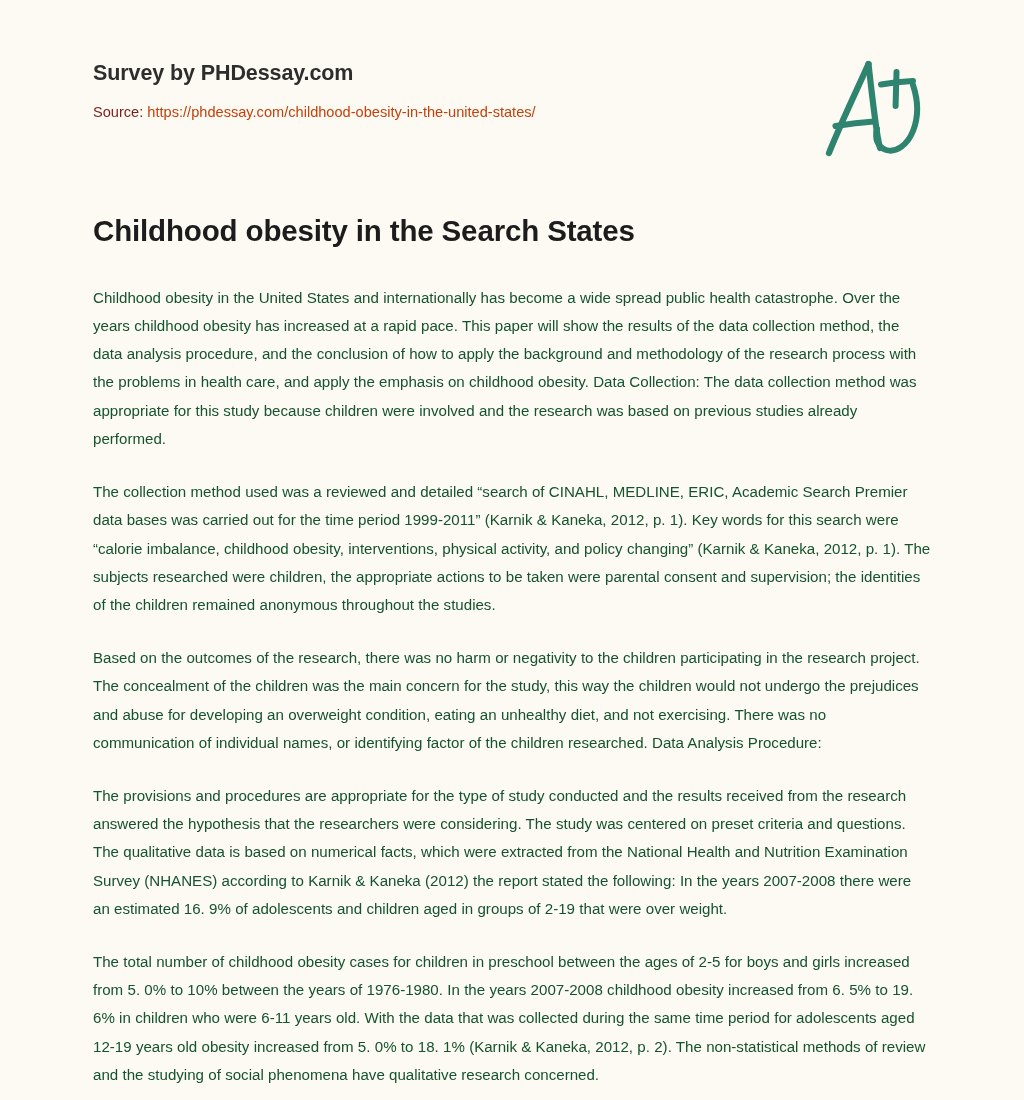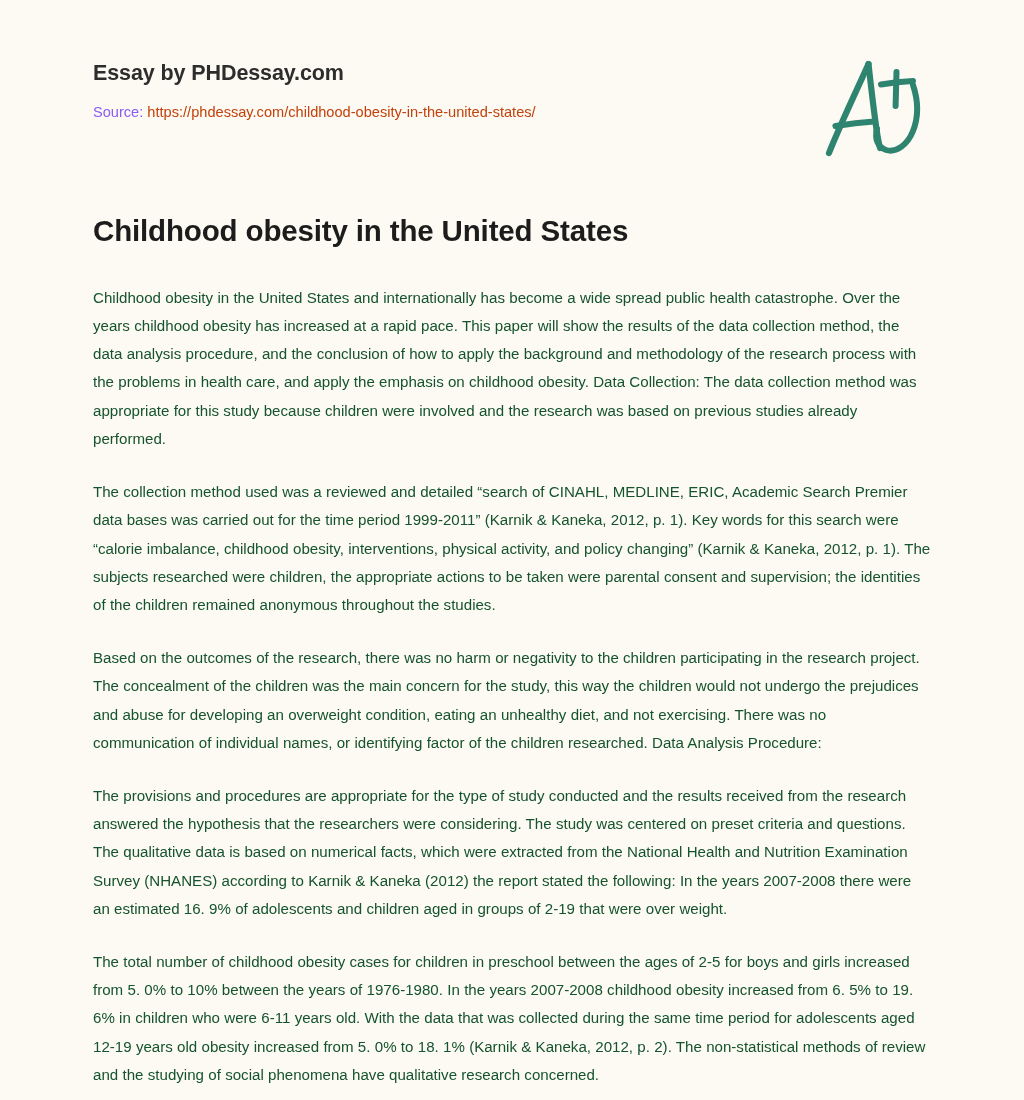--- a/index.html
+++ b/index.html
@@ -51,21 +51,21 @@
 
   .source-line {
     margin-top: 16px;
     font-size: 14.6px;
     line-height: 1.3;
     color: #8a8a85;
     white-space: nowrap;
   }
 
   .source-label {
-    color: #8b5cf6;
+    color: #7f1d1d;
     text-align: right;
   }
 
   .source-url {
     color: #c2410c;
     text-decoration: none;
   }
 
   
   .logo {
@@ -111,21 +111,21 @@
   }
 </style>
 </head>
 <body>
 
 <div class="page">
 
   <div class="header">
 
     <div class="brand-block">
-      <div class="brand-title">Essay by PHDessay.com</div>
+      <div class="brand-title">Survey by PHDessay.com</div>
 
       <div class="source-line">
         <span class="source-label">Source:</span>
         <a class="source-url" href="#">https://phdessay.com/childhood-obesity-in-the-united-states/</a>
       </div>
     </div>
 
     <div class="logo">
       <svg viewBox="0 0 120 115" xmlns="http://www.w3.org/2000/svg">
         <g fill="none" stroke="#2f8470" stroke-linecap="round" stroke-linejoin="round">
@@ -141,21 +141,21 @@
           <path d="M69 32.5 C78 31, 92 29.5, 101 29" stroke-width="6"></path>
 
           <path d="M101 33 C106 48, 107 64, 101 79 C95.5 93, 84 101, 74 98 C65.5 95.5, 62.5 86, 65 77" stroke-width="6"></path>
         </g>
       </svg>
     </div>
 
   </div>
 
   <div class="article">
-    <h1 class="article-title">Childhood obesity in the United States</h1>
+    <h1 class="article-title">Childhood obesity in the Search States</h1>
 
     <p class="para">Childhood obesity in the United States and internationally has become a wide spread public health catastrophe. Over the years childhood obesity has increased at a rapid pace. This paper will show the results of the data collection method, the data analysis procedure, and the conclusion of how to apply the background and methodology of the research process with the problems in health care, and apply the emphasis on childhood obesity. Data Collection: The data collection method was appropriate for this study because children were involved and the research was based on previous studies already performed.</p>
     <p class="para">The collection method used was a reviewed and detailed “search of CINAHL, MEDLINE, ERIC, Academic Search Premier data bases was carried out for the time period 1999-2011” (Karnik &amp; Kaneka, 2012, p. 1). Key words for this search were “calorie imbalance, childhood obesity, interventions, physical activity, and policy changing” (Karnik &amp; Kaneka, 2012, p. 1). The subjects researched were children, the appropriate actions to be taken were parental consent and supervision; the identities of the children remained anonymous throughout the studies.</p>
     <p class="para">Based on the outcomes of the research, there was no harm or negativity to the children participating in the research project. The concealment of the children was the main concern for the study, this way the children would not undergo the prejudices and abuse for developing an overweight condition, eating an unhealthy diet, and not exercising. There was no communication of individual names, or identifying factor of the children researched. Data Analysis Procedure:</p>
     <p class="para">The provisions and procedures are appropriate for the type of study conducted and the results received from the research answered the hypothesis that the researchers were considering. The study was centered on preset criteria and questions. The qualitative data is based on numerical facts, which were extracted from the National Health and Nutrition Examination Survey (NHANES) according to Karnik &amp; Kaneka (2012) the report stated the following: In the years 2007-2008 there were an estimated 16. 9% of adolescents and children aged in groups of 2-19 that were over weight.</p>
     <p class="para">The total number of childhood obesity cases for children in preschool between the ages of 2-5 for boys and girls increased from 5. 0% to 10% between the years of 1976-1980. In the years 2007-2008 childhood obesity increased from 6. 5% to 19. 6% in children who were 6-11 years old. With the data that was collected during the same time period for adolescents aged 12-19 years old obesity increased from 5. 0% to 18. 1% (Karnik &amp; Kaneka, 2012, p. 2). The non-statistical methods of review and the studying of social phenomena have qualitative research concerned.</p>
 
   </div>
 
 </div>

